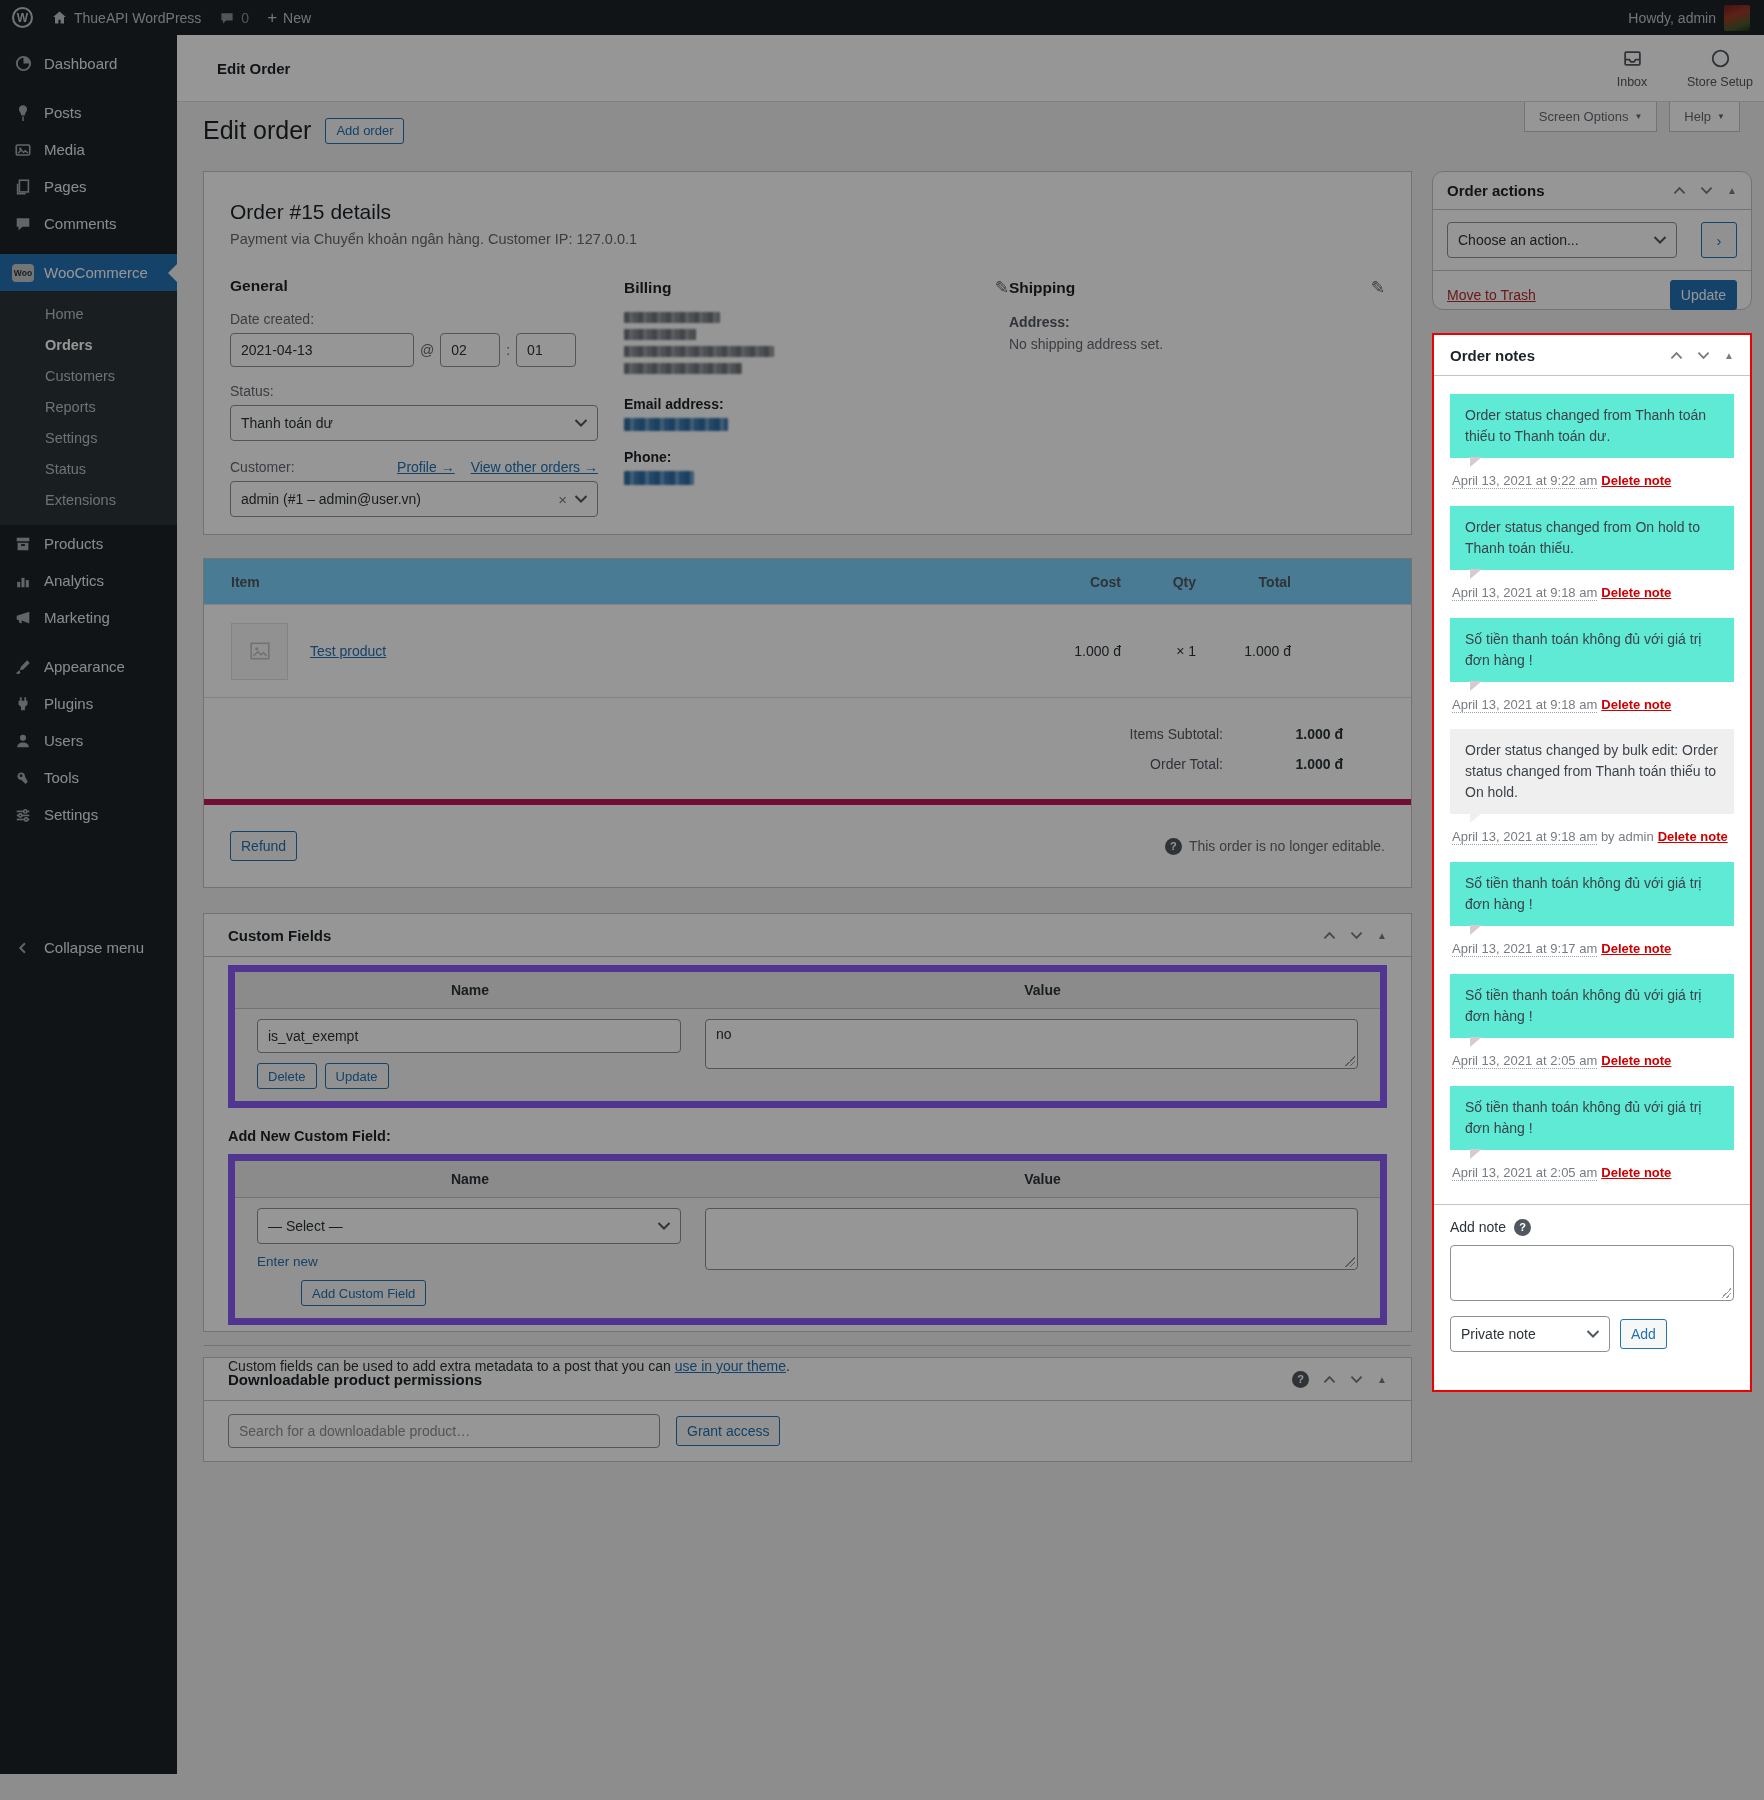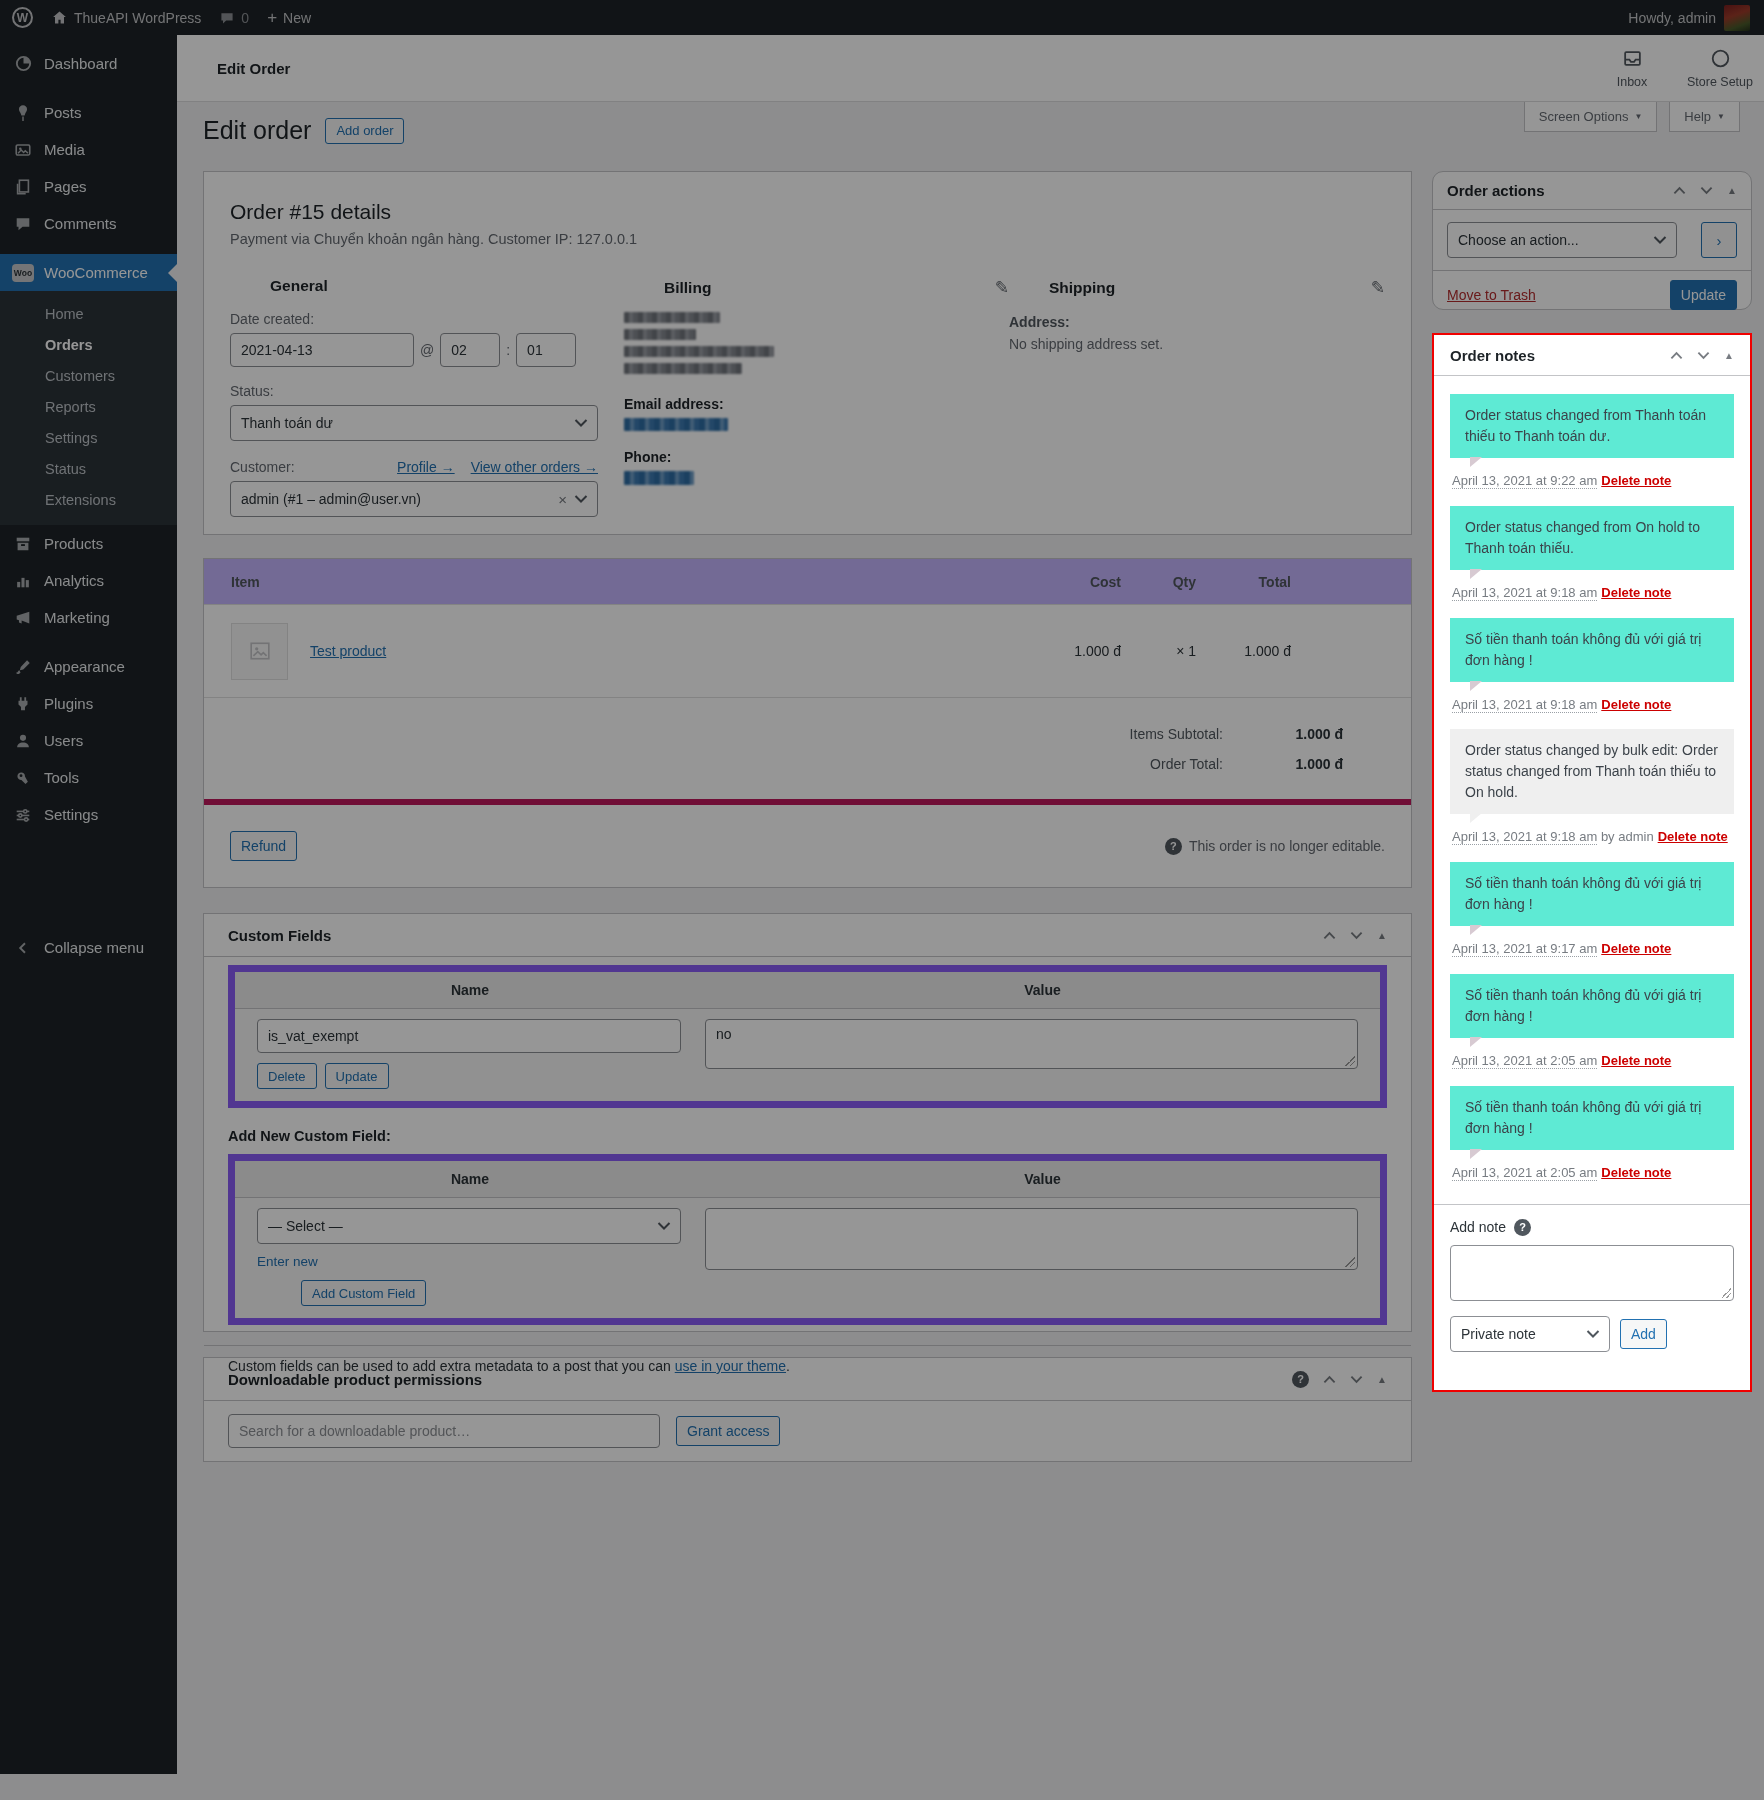--- a/index.html
+++ b/index.html
@@ -73,21 +73,21 @@
 
   
   #order-details{height:364px;padding:0 26px;}
   #order-details h2{margin:28px 0 0;font-size:21px;font-weight:400;color:#1d2327;}
   #order-details .subtitle{margin-top:7px;font-size:14.5px;color:#646970;}
   .od-cols{display:flex;margin-top:30px;}
   .od-col{box-sizing:border-box;}
   .od-col.general{width:394px;padding-right:26px;}
   .od-col.billing{width:385px;}
   .od-col.shipping{flex:1;}
-  .od-head{display:flex;align-items:center;font-size:15.5px;font-weight:bold;color:#1d2327;margin-left:40px;}
+  .od-head{display:flex;align-items:center;font-size:15.5px;font-weight:bold;color:#1d2327;}
   .od-head .pencil{margin-left:auto;color:#646970;font-size:17px;cursor:pointer;}
   .fld-label{font-size:14px;color:#646970;margin:16px 0 6px;}
   .inp{border:1px solid #8c8f94;border-radius:4px;height:34px;box-sizing:border-box;display:flex;align-items:center;
     padding:0 10px;font-size:14px;color:#2c3338;background:#fff;}
   .date-row{display:flex;align-items:center;gap:6px;}
   .date-inp{width:184px;}
   .hm-inp{width:60px;}
   .at-sep{color:#646970;font-size:14px;}
   .select{position:relative;border:1px solid #8c8f94;border-radius:4px;height:36px;box-sizing:border-box;display:flex;
     align-items:center;padding:0 30px 0 10px;font-size:14px;color:#2c3338;background:#fff;cursor:pointer;}
@@ -99,21 +99,21 @@
   .link{color:#2271b1;text-decoration:underline;font-size:14px;cursor:pointer;}
   .sel-x{margin-left:auto;color:#787c82;font-size:15px;}
   .redact{height:11px;border-radius:1px;background:repeating-linear-gradient(90deg,#71757c 0 5px,#9b9fa6 5px 9px,#84888f 9px 14px);
     filter:blur(1px);margin:6px 0;}
   .redact.blue{background:repeating-linear-gradient(90deg,#2e6da4 0 6px,#6f9ec7 6px 10px,#3d7ab1 10px 15px);}
   .bill-lines{margin-top:14px;}
   .ship-text{font-size:14px;color:#646970;margin-top:16px;}
 
   
   #items-panel{margin-top:23px;height:330px;display:flex;flex-direction:column;}
-  .items-header{display:flex;align-items:center;height:45px;background:#c4b5fd;border-bottom:1px solid #dfdfdf;
+  .items-header{display:flex;align-items:center;height:45px;background:#7dd3fc;border-bottom:1px solid #dfdfdf;
     font-size:14px;color:#50575e;font-weight:600;}
   .col-item{flex:1;padding-left:27px;}
   .col-cost{width:95px;text-align:right;}
   .col-qty{width:75px;text-align:right;}
   .col-total{width:95px;text-align:right;}
   .col-pad{width:120px;}
   .item-row{display:flex;align-items:center;height:92px;border-bottom:1px solid #dfdfdf;font-size:14px;color:#2c3338;}
   .item-cell{flex:1;display:flex;align-items:center;gap:22px;padding-left:27px;}
   .thumb{width:55px;height:55px;border:1px solid #dfdfdf;background:#f7f7f7;display:flex;align-items:center;justify-content:center;}
   .totals-area{flex:1;display:flex;flex-direction:column;justify-content:center;gap:14px;padding-right:68px;}

